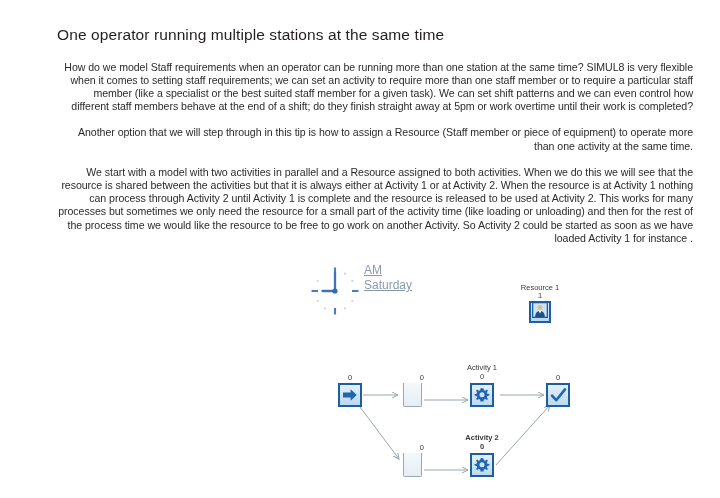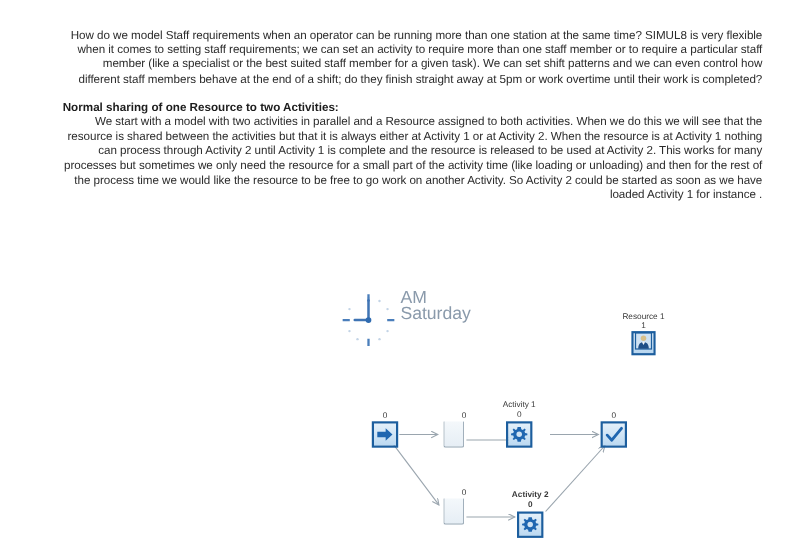--- a/index.html
+++ b/index.html
@@ -58,29 +58,30 @@
   }
   .clock-face {
     position: absolute;
     left: 0; top: 0;
     width: 58px; height: 58px;
   }
   .clock-text {
     position: absolute;
     left: 58px;
     top: 1px;
-    font-size: 16px;
+    font-size: 12px;
     line-height: 15px;
     color: #8a9aab;
+    text-decoration: underline;
   }
 
   
   .resource-widget {
     position: absolute;
-    left: 553px;
+    left: 508px;
     top: 283px;
     width: 64px;
     text-align: center;
   }
   .res-label {
     font-size: 7.5px;
     color: #3a3a3a;
     line-height: 9px;
     white-space: nowrap;
   }
@@ -149,25 +150,26 @@
     border-radius: 0 0 2px 2px;
     background: linear-gradient(180deg,#f4f8fb 0%,#e6eef5 100%);
     box-sizing: border-box;
   }
 </style>
 </head>
 <body>
 
 <div class="doc">
 
+  <h1 class="doc-title">One operator running multiple stations at the same time</h1>
 
   <p class="para">How do we model Staff requirements when an operator can be running more than one station at the same time? SIMUL8 is very flexible when it comes to setting staff requirements; we can set an activity to require more than one staff member or to require a particular staff member (like a specialist or the best suited staff member for a given task). We can set shift patterns and we can even control how different staff members behave at the end of a shift; do they finish straight away at 5pm or work overtime until their work is completed?</p>
 
-
-  <p class="sub-head">Normal sharing of one Resource to two Activities:</p>
+  <p class="para">Another option that we will step through in this tip is how to assign a Resource (Staff member or piece of equipment) to operate more than one activity at the same time.</p>
+
 
   <p class="para">We start with a model with two activities in parallel and a Resource assigned to both activities. When we do this we will see that the resource is shared between the  activities but that it is always either at Activity 1 or at Activity 2. When the resource is at Activity 1 nothing can process through Activity 2 until Activity 1 is complete and the resource is released to be used at Activity 2. This works for many processes but sometimes we only need the resource for a small part of the activity time (like loading or unloading) and then for the rest of the process time we would like the resource to be free to go work on another Activity. So Activity 2 could be started as soon as we have loaded Activity 1 for instance .</p>
 </div>
 
 <div class="clock-widget">
   <div class="clock-face">
     <svg width="58" height="58" viewBox="0 0 58 58" aria-hidden="true">
 
       <g fill="#c3d4e6">
         <circle cx="29" cy="9" r="1.1"></circle>
@@ -248,21 +250,21 @@
         </svg>
       </span>
     </div>
   </div>
 
   <div class="node" style="left:83px;top:28px;">
     <div class="node-count" style="top:-10px;left:auto;right:-2px;transform:none;">0</div>
     <div class="queue-shape"></div>
   </div>
 
-  <div class="node" style="left:140px;top:28px;">
+  <div class="node" style="left:150px;top:28px;">
     <div class="node-label" style="top:-20px;">Activity 1</div>
     <div class="node-count" style="top:-11px;">0</div>
     <div class="icon-box">
       <span>
         <svg width="16" height="16" viewBox="0 0 16 16" aria-hidden="true">
           <path d="M8 1.2 L9.5 1.2 L9.9 3.2 L11.3 3.8 L12.9 2.6 L14 3.7 L12.8 5.3
                    L13.4 6.7 L15.4 7.1 L15.4 8.6 L13.4 9 L12.8 10.4 L14 12 L12.9 13.1
                    L11.3 11.9 L9.9 12.5 L9.5 14.5 L8 14.5 L6.5 14.5 L6.1 12.5 L4.7 11.9
                    L3.1 13.1 L2 12 L3.2 10.4 L2.6 9 L0.6 8.6 L0.6 7.1 L2.6 6.7 L3.2 5.3
                    L2 3.7 L3.1 2.6 L4.7 3.8 L6.1 3.2 L6.5 1.2 Z" fill="#1f66b0"></path>
@@ -281,21 +283,21 @@
         </svg>
       </span>
     </div>
   </div>
 
   <div class="node" style="left:83px;top:98px;">
     <div class="node-count" style="top:-10px;left:auto;right:-2px;transform:none;">0</div>
     <div class="queue-shape"></div>
   </div>
 
-  <div class="node" style="left:150px;top:110px;font-weight:bold;">
+  <div class="node" style="left:150px;top:98px;font-weight:bold;">
     <div class="node-label" style="top:-20px;">Activity 2</div>
     <div class="node-count" style="top:-11px;">0</div>
     <div class="icon-box">
       <span>
         <svg width="16" height="16" viewBox="0 0 16 16" aria-hidden="true">
           <path d="M8 1.2 L9.5 1.2 L9.9 3.2 L11.3 3.8 L12.9 2.6 L14 3.7 L12.8 5.3
                    L13.4 6.7 L15.4 7.1 L15.4 8.6 L13.4 9 L12.8 10.4 L14 12 L12.9 13.1
                    L11.3 11.9 L9.9 12.5 L9.5 14.5 L8 14.5 L6.5 14.5 L6.1 12.5 L4.7 11.9
                    L3.1 13.1 L2 12 L3.2 10.4 L2.6 9 L0.6 8.6 L0.6 7.1 L2.6 6.7 L3.2 5.3
                    L2 3.7 L3.1 2.6 L4.7 3.8 L6.1 3.2 L6.5 1.2 Z" fill="#1f66b0"></path>

